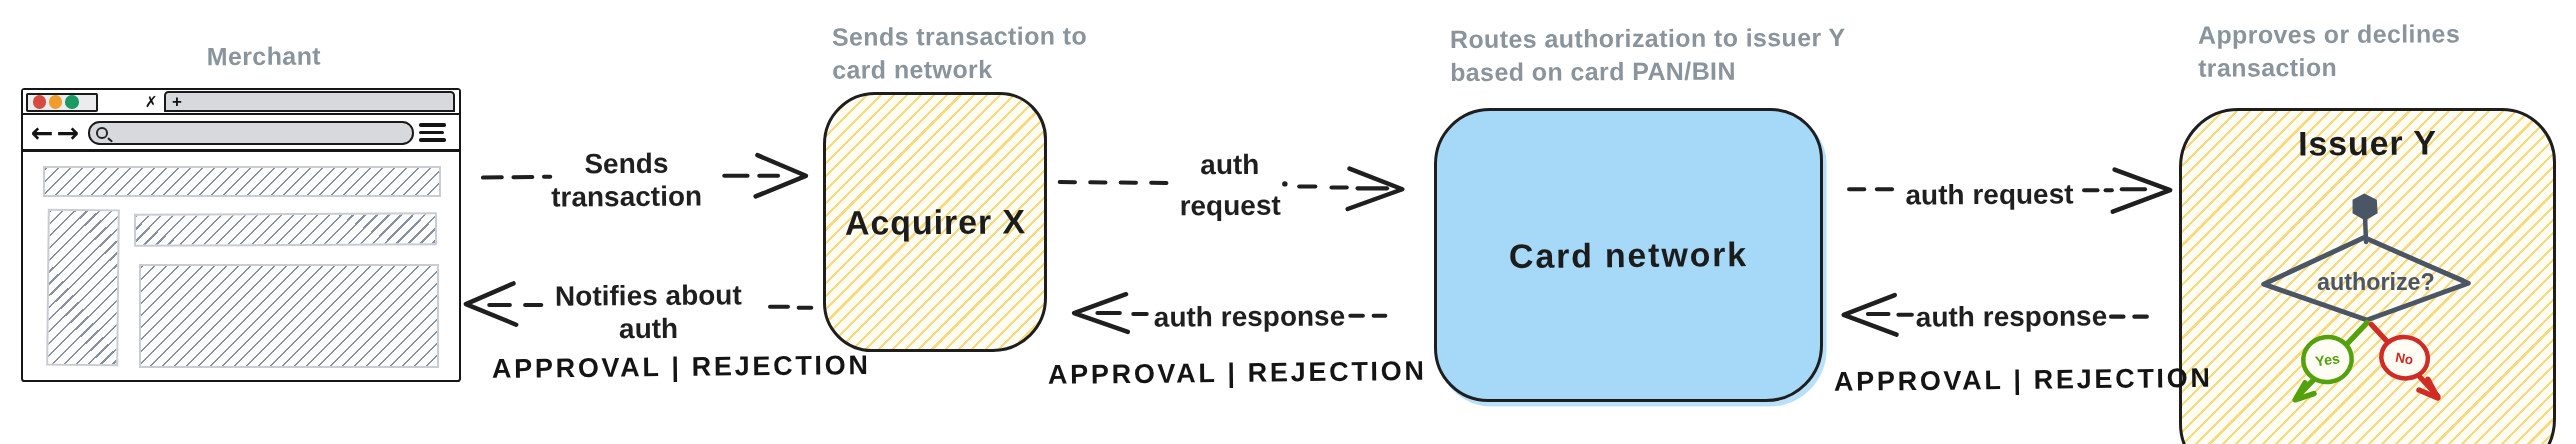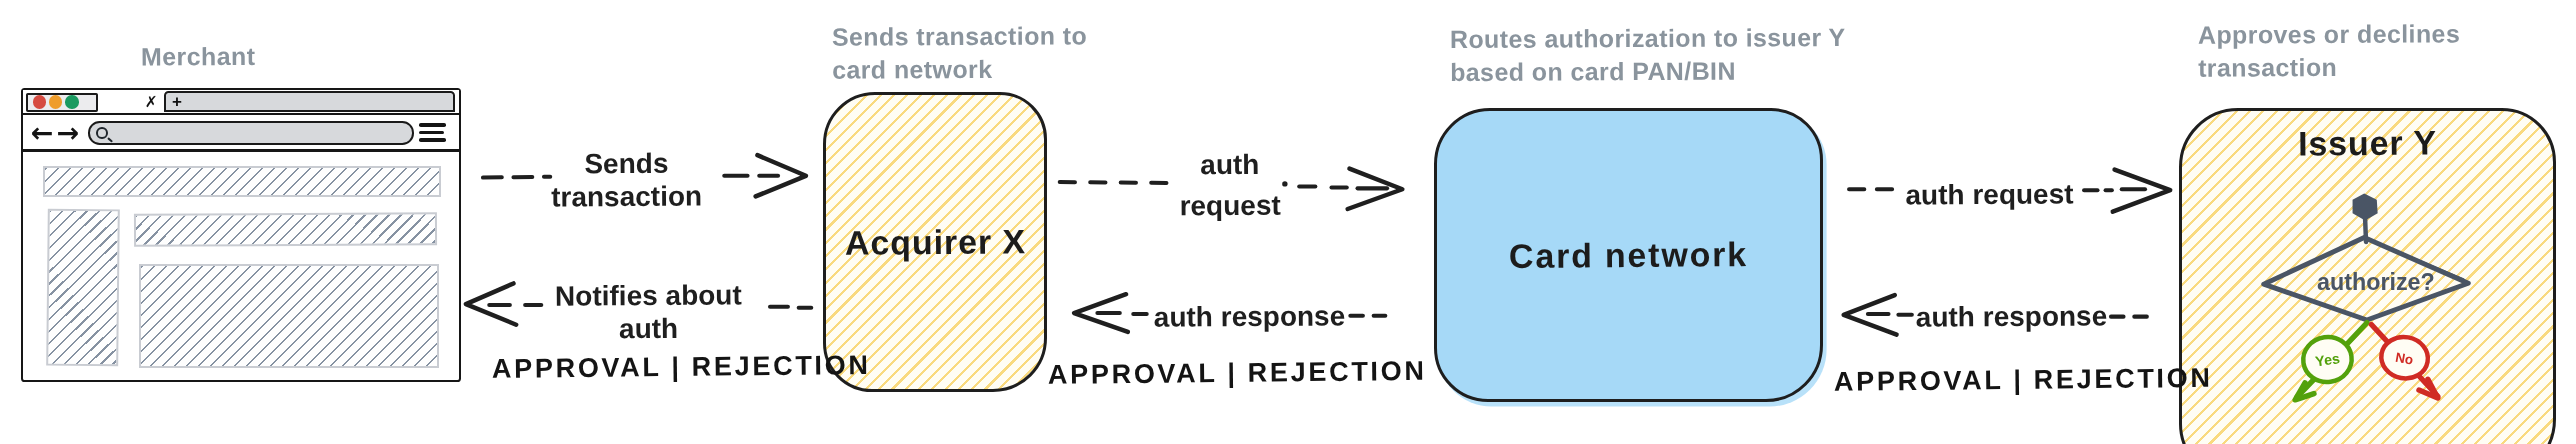--- a/index.html
+++ b/index.html
@@ -33,21 +33,21 @@
     position:absolute; border:3.1px solid #1e1e1e;
     display:flex; align-items:center; justify-content:center;
   }
   .hatch-yellow {
     background:
       repeating-linear-gradient(135deg, rgba(246,199,64,.65) 0 2.2px, rgba(255,255,255,0) 2.2px 9.4px),
       #fffdf4;
   }
   .box-title { font-size:34px; font-weight:700; color:#1c1c1c; letter-spacing:0.9px; white-space:nowrap; transform:rotate(-.5deg); }
 
-  #acquirer-box { left:823px; top:92px; width:224px; height:300px; border-radius:52px 47px 54px 49px; }
+  #acquirer-box { left:823px; top:92px; width:224px; height:260px; border-radius:52px 47px 54px 49px; }
   #network-box  { left:1434px; top:108px; width:389px; height:294px; border-radius:56px 52px 57px 54px; background:#a6d9f7; box-shadow:3.6px 4.5px 0 rgba(166,217,247,.8); }
   #network-box .box-title { letter-spacing:1.8px; }
   #issuer-box   { left:2179px; top:108px; width:377px; height:372px; border-radius:59px 54px 61px 56px; justify-content:flex-start; }
   #issuer-title { position:absolute; left:0; right:0; top:12.6px; text-align:center; }
 
   
   #browser {
     position:absolute; left:20.7px; top:88px; width:440px; height:294px;
     border:2.7px solid #161616; border-radius:3.6px; background:#fff;
   }
@@ -97,21 +97,21 @@
   
   #flowchart { position:absolute; left:0; top:0; width:377px; height:314px; }
   .slate { stroke:#4a5565; } .greenln { stroke:#53a10b; } .redln { stroke:#d02b24; }
   text.fc { font-family:"Liberation Sans","DejaVu Sans",sans-serif; }
 </style>
 </head>
 <body>
 
 <div id="canvas">
 
-  <div class="abs note" style="left:141px; top:40px; width:180px; text-align:left;">Merchant</div>
+  <div class="abs note" style="left:141px; top:40px; width:180px; text-align:right;">Merchant</div>
 
   <div class="abs note" style="left:832px; top:20px;">
     <div>Sends transaction to</div>
     <div>card network</div>
   </div>
 
   <div class="abs note" style="left:1450px; top:21.5px;">
     <div>Routes authorization to issuer Y</div>
     <div>based on card PAN/BIN</div>
   </div>

